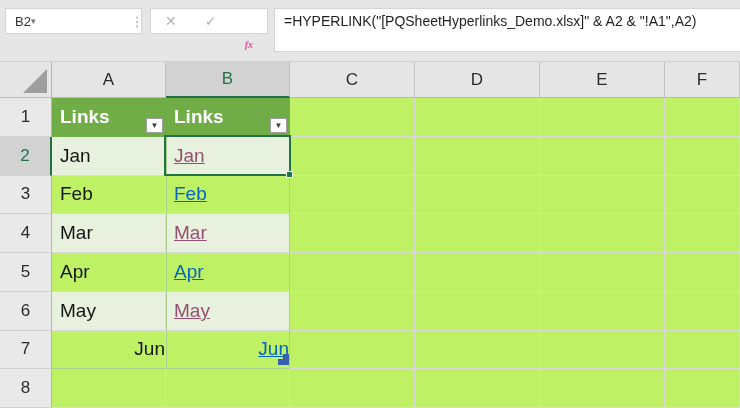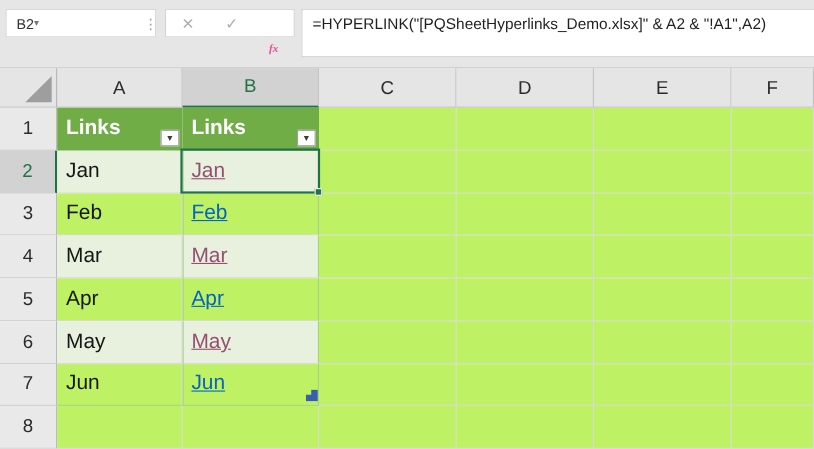--- a/index.html
+++ b/index.html
@@ -78,21 +78,21 @@
   }
   .filterbtn {
     position:absolute; right:3px; bottom:4px; width:17px; height:15px;
     background:#fdfdfd; border:1px solid #9f9f9f;
     display:flex; align-items:center; justify-content:center;
     font-size:8px; color:#3c3c3c; font-weight:normal;
   }
   .band { background:#e7f1de;text-align:right; }
   .tb-l { border-left:1px solid #a9d08e; padding-left:7px; }
   .tb-r { border-right:1px solid #a9d08e; }
-  .tb-b { border-bottom:1px solid #a9d08e; }
+  .tb-b { border-bottom:1px solid #a9d08e;justify-content:flex-end; }
   .link { text-decoration:underline; color:#0563c1; cursor:pointer; }
   .link.visited { color:#954f72; }
 
   
   .selbox {
     position:absolute; left:164px; top:135px; width:127px; height:41px;
     border:2px solid #217346; pointer-events:none; z-index:5;
   }
   .selbox .handle {
     position:absolute; right:-4px; bottom:-4px; width:7px; height:7px;

